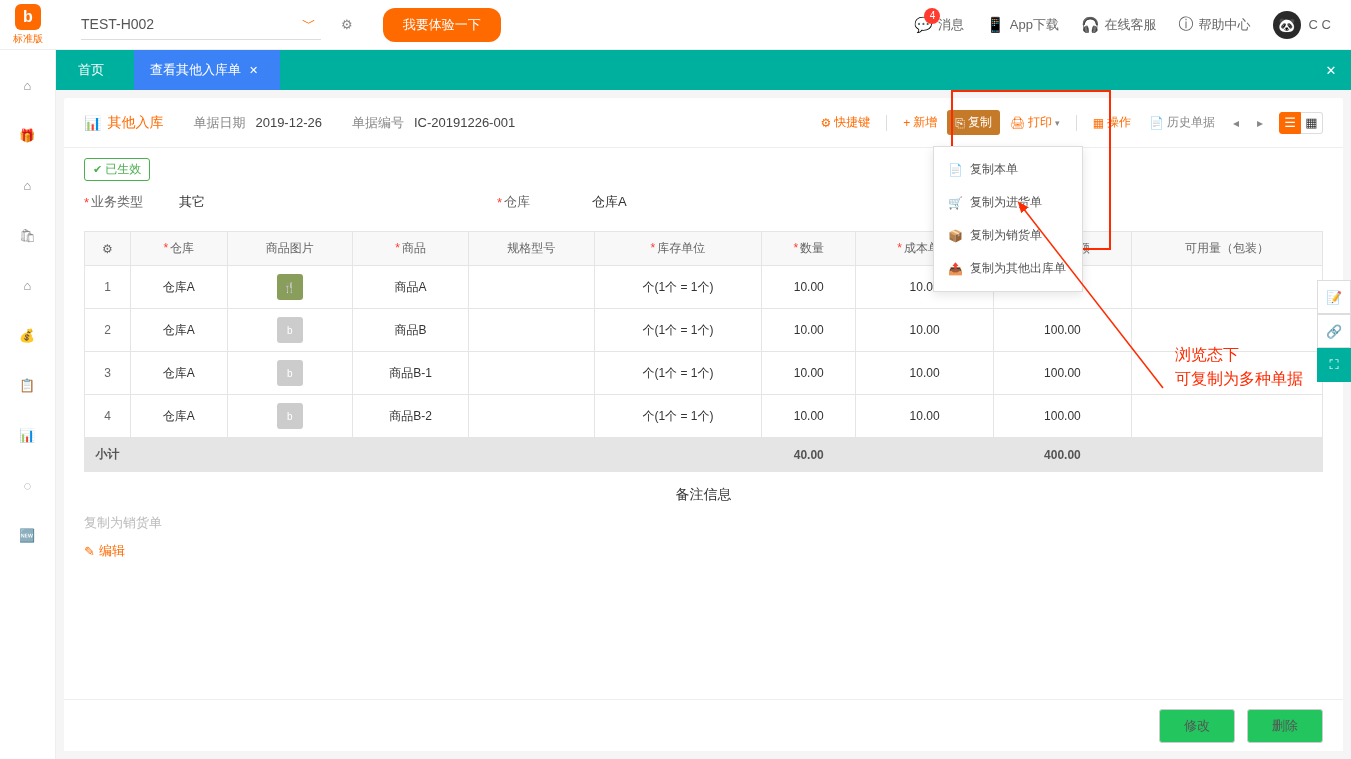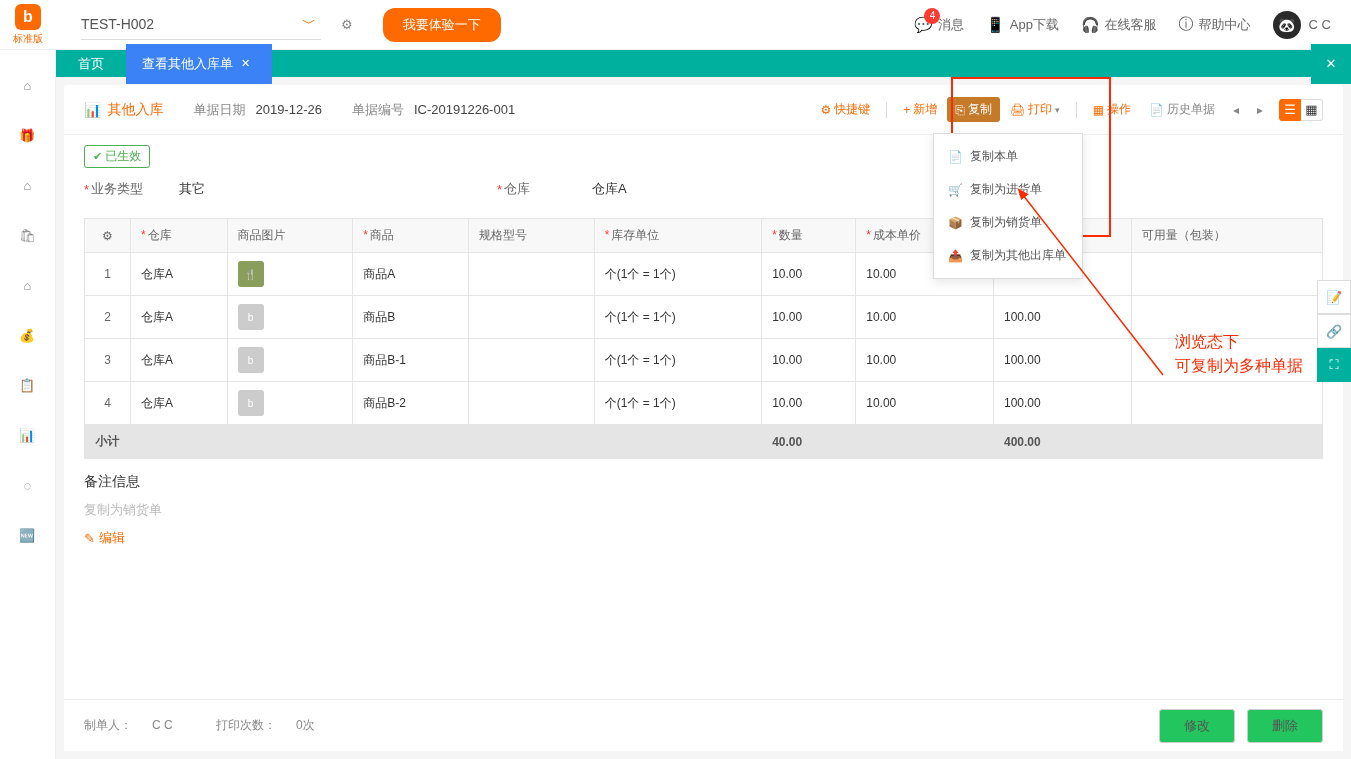--- a/index.html
+++ b/index.html
@@ -15,21 +15,21 @@
 .top-spacer { flex: 1; }
 .top-link { display: flex; align-items: center; color: #666; margin-left: 22px; cursor: pointer; position: relative; }
 .top-link .ticon { margin-right: 5px; font-size: 15px; color: #666; }
 .badge { position: absolute; top: -8px; left: 10px; background: #ff3b30; color: #fff; border-radius: 50%; width: 16px; height: 16px; font-size: 10px; display: flex; align-items: center; justify-content: center; }
 .avatar { width: 28px; height: 28px; border-radius: 50%; background: #2a2a2a; margin-left: 22px; display:flex; align-items:center; justify-content:center; font-size:14px;}
 .user-name { margin-left: 8px; color: #666; }
 .main { display: flex; height: calc(100vh - 50px); }
 .sidebar { width: 56px; background: #fff; border-right: 1px solid #eee; display: flex; flex-direction: column; align-items: center; padding-top: 10px; }
 .sidebar-item { width: 24px; height: 24px; margin: 13px 0; color: #888; cursor: pointer; display:flex; align-items:center; justify-content:center; }
 .content { flex: 1; display: flex; flex-direction: column; background: #f5f5f5; position: relative; }
-.tabs { background: #00b09f; height: 27px; display: flex; align-items: center; }
+.tabs { background: #00b09f; height: 40px; display: flex; align-items: center; gap: 8px; }
 .tab { height: 40px; padding: 0 22px; display: flex; align-items: center; color: #fff; cursor: pointer; font-size: 13px; }
 .tab.active { background: #3b82f6; padding-left: 16px; }
 .tab .close { margin-left: 8px; font-size: 11px; }
 .tabs-close { margin-left: auto; width: 40px; height: 40px; background: #00b09f; display: flex; align-items: center; justify-content: center; color: #fff; cursor: pointer; }
 .page { margin: 8px; background: #fff; border-radius: 3px; flex: 1; display: flex; flex-direction: column; position: relative; }
 .page-head { display: flex; align-items: center; padding: 0 20px; height: 50px; border-bottom: 1px solid #eee; }
 .page-title { display: flex; align-items: center; color: #ff6a00; font-size: 14px; }
 .page-title .picon { margin-right: 6px; }
 .meta { margin-left: 30px; display: flex; align-items: center; color: #888; font-size: 13px; }
 .meta .mval { color: #444; margin-left: 10px; margin-right: 30px; }
@@ -52,29 +52,29 @@
 .status-row { display: flex; justify-content: flex-start; padding: 10px 20px 0; }
 .status-badge { border: 1px solid #4caf50; color: #4caf50; border-radius: 3px; padding: 2px 8px; font-size: 12px; display: flex; align-items: center; }
 .status-badge::before { content: "✔"; margin-right: 3px; font-size: 11px; }
 .form-row { display: flex; padding: 12px 20px 20px; }
 .form-field { flex: 1; display: flex; align-items: center; font-size: 13px; }
 .form-field .req { color: #ff3b30; margin-right: 2px; }
 .form-field .flabel { color: #666; width: 70px; }
 .form-field .fval { color: #333; margin-left: 18px; }
 .table-wrap { padding: 0 20px; }
 table { width: 100%; border-collapse: collapse; }
-th, td { border: 1px solid #e5e5e5; padding: 8px 10px; font-size: 12px; text-align: left; }
+th, td { border: 1px solid #e5e5e5; padding: 8px 10px; font-size: 12px; text-align: center; }
 th { background: #f8f8f8; font-weight: normal; color: #666; }
 th .req { color: #ff3b30; margin-right: 2px; }
 td.num { text-align: center; color: #666; width: 46px; }
 .prod-img { width: 26px; height: 26px; background: #8a9e5c; border-radius: 3px; display: inline-flex; align-items:center; justify-content:center; color:#fff; font-size:10px; }
 .prod-img.gray { background: #ccc; }
 tr.subtotal td { background: #e5e5e5; font-weight: bold; color: #555; }
 .remark-section { padding: 14px 20px; color: #555; }
-.remark-title { font-size: 14px; margin-bottom: 10px; color: #333; }
+.remark-title { font-size: 14px; margin-bottom: 10px; color: #333; text-align: center; }
 .remark-empty { color: #bbb; font-size: 13px; margin-bottom: 10px; }
 .edit-link { color: #ff6a00; cursor: pointer; display: flex; align-items: center; font-size: 13px; }
 .edit-link .eic { margin-right: 4px; }
 .annot-text { position: absolute; right: 40px; top: 245px; color: #ff2a00; font-size: 16px; line-height: 1.5; z-index: 30; pointer-events:none; display:flex; flex-direction:column;}
 .arrow-svg { position: absolute; right: 170px; top: 100px; z-index: 29; pointer-events: none; }
 .footer { height: 52px; border-top: 1px solid #eee; display: flex; align-items: center; padding: 0 20px; background: #fff; }
 .footer-info { color: #888; font-size: 12px; }
 .footer-info span { margin-right: 20px; }
 .footer-spacer { flex: 1; }
 .fbtn { border: 1px solid #ccc; background: #22c55e; padding: 7px 24px; border-radius: 3px; margin-left: 12px; cursor: pointer; color: #555; font-size: 13px; }
@@ -330,24 +330,20 @@
           </defs>
         <line x1="150" y1="190" x2="10" y2="10" stroke="#ff2a00" stroke-width="1.5" marker-end="url(#ah)"></line>
       </svg>
       <div class="annot-text">
         <span>浏览态下</span>
         <span>可复制为多种单据</span>
       </div>
 
       <div style="flex:1"></div>
       <div class="footer">
-        <div class="footer-info">
-          <span><span>制单人：</span><span>C C</span></span>
-          <span><span>打印次数：</span><span>0次</span></span>
-        </div>
         <div class="footer-spacer"></div>
         <button class="fbtn">修改</button>
         <button class="fbtn">删除</button>
       </div>
     </div>
 
     <div class="right-float">
       <div class="rf-btn">📝</div>
       <div class="rf-btn">🔗</div>
       <div class="rf-btn teal">⛶</div>

